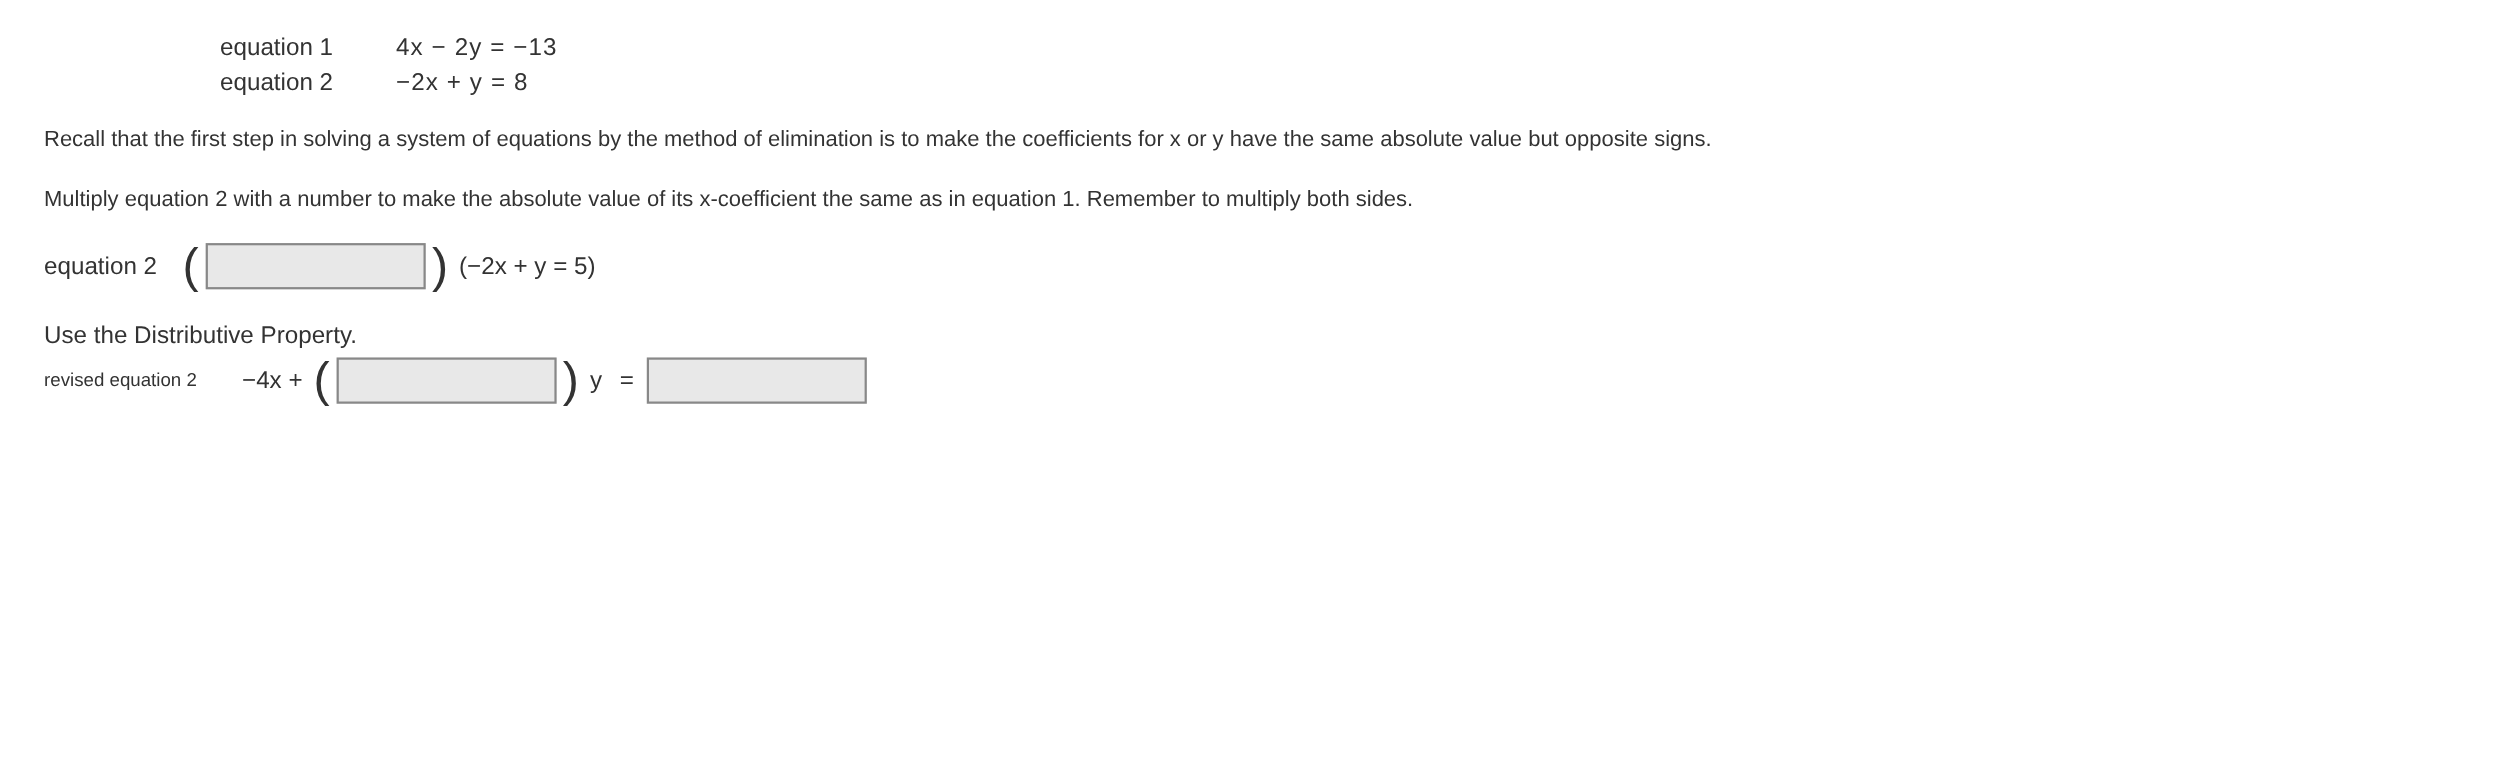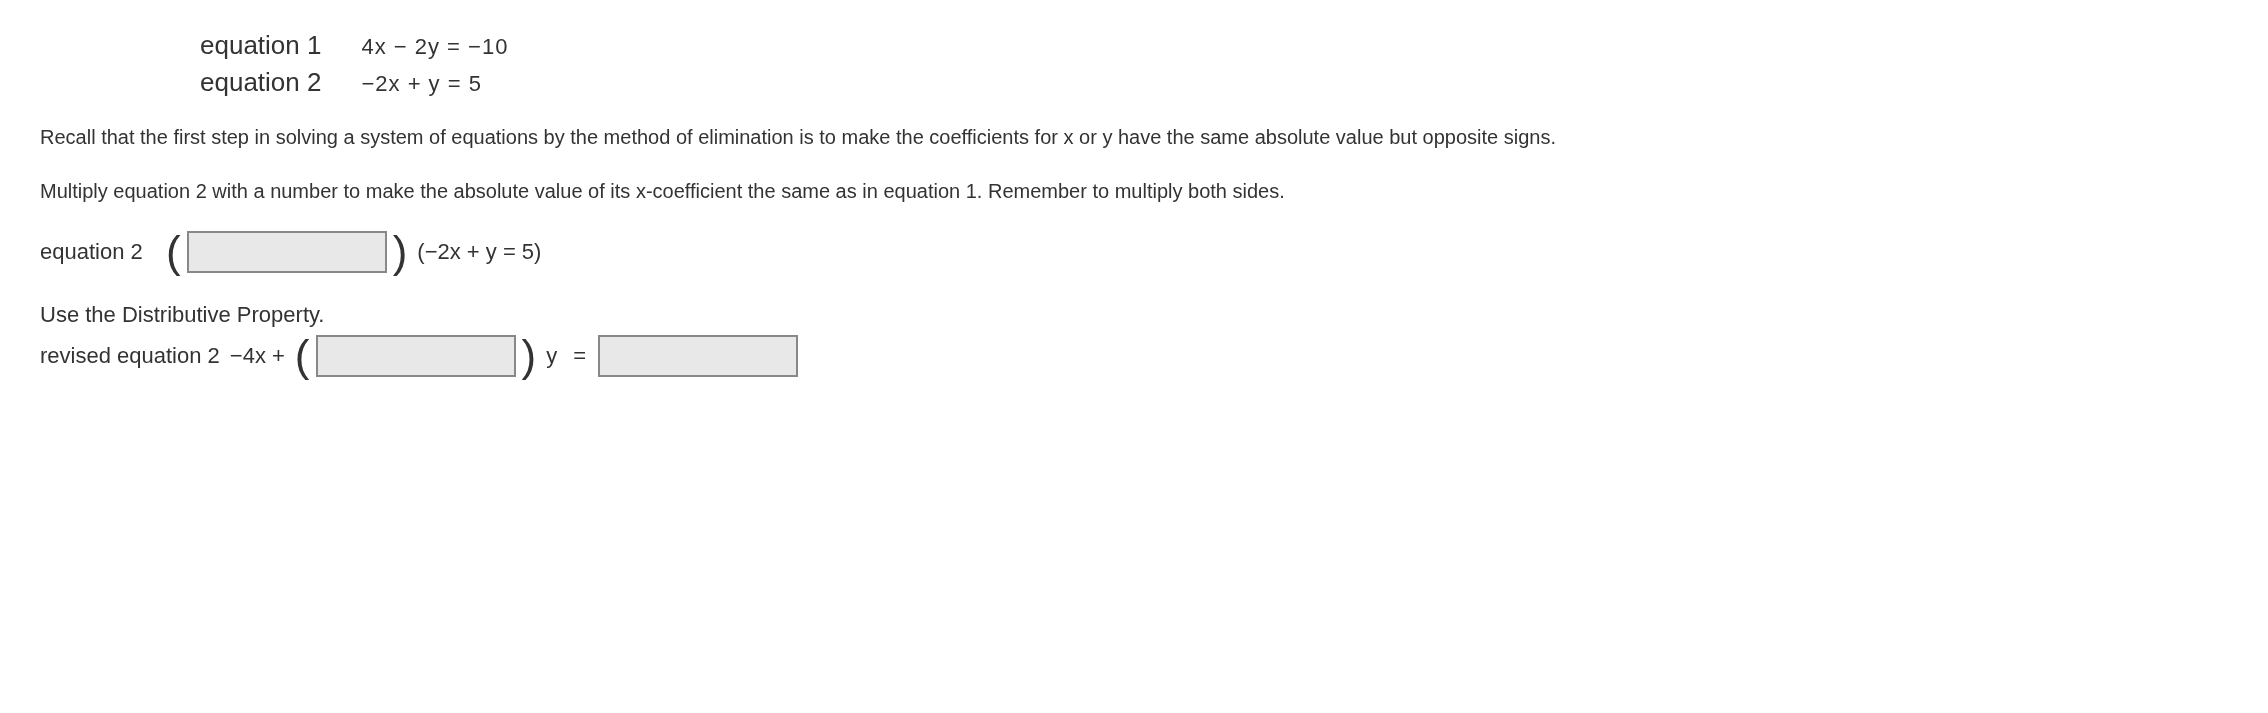--- a/index.html
+++ b/index.html
@@ -25,21 +25,21 @@
 
     .equation-row {
       display: flex;
       align-items: baseline;
       margin-bottom: 6px;
       gap: 40px;
     }
 
     .eq-label {
       min-width: 120px;
-      font-size: 26px;
+      font-size: 22px;
     }
 
     .eq-math {
       font-size: 22px;
       letter-spacing: 1px;
     }
 
     .paragraph {
       font-size: 20px;
       line-height: 1.5;
@@ -87,40 +87,40 @@
       margin-bottom: 6px;
     }
 
     .revised-row {
       display: flex;
       align-items: center;
       gap: 6px;
     }
 
     .revised-label {
-      font-size: 22px;
+      font-size: 17px;
       min-width: 170px;
     }
 
     .equals-sign {
       font-size: 22px;
       margin: 0 6px;
     }
   </style>
 </head>
 <body>
 
 <div class="equations-block">
   <div class="equation-row">
     <span class="eq-label">equation 1</span>
-    <span class="eq-math">4x − 2y = −10</span>
+    <span class="eq-math">4x − 2y = −13</span>
   </div>
   <div class="equation-row">
     <span class="eq-label">equation 2</span>
-    <span class="eq-math">−2x +  y =     5</span>
+    <span class="eq-math">−2x +  y =     8</span>
   </div>
 </div>
 
 <div class="paragraph">Recall that the first step in solving a system of equations by the method of elimination is to make the coefficients for x or y have the same absolute value but opposite signs.</div>
 
 <div class="paragraph">Multiply equation 2 with a number to make the absolute value of its x-coefficient the same as in equation 1. Remember to multiply both sides.</div>
 
 <div class="interactive-row">
   <span class="row-label">equation 2</span>
   <span class="paren">(</span>

